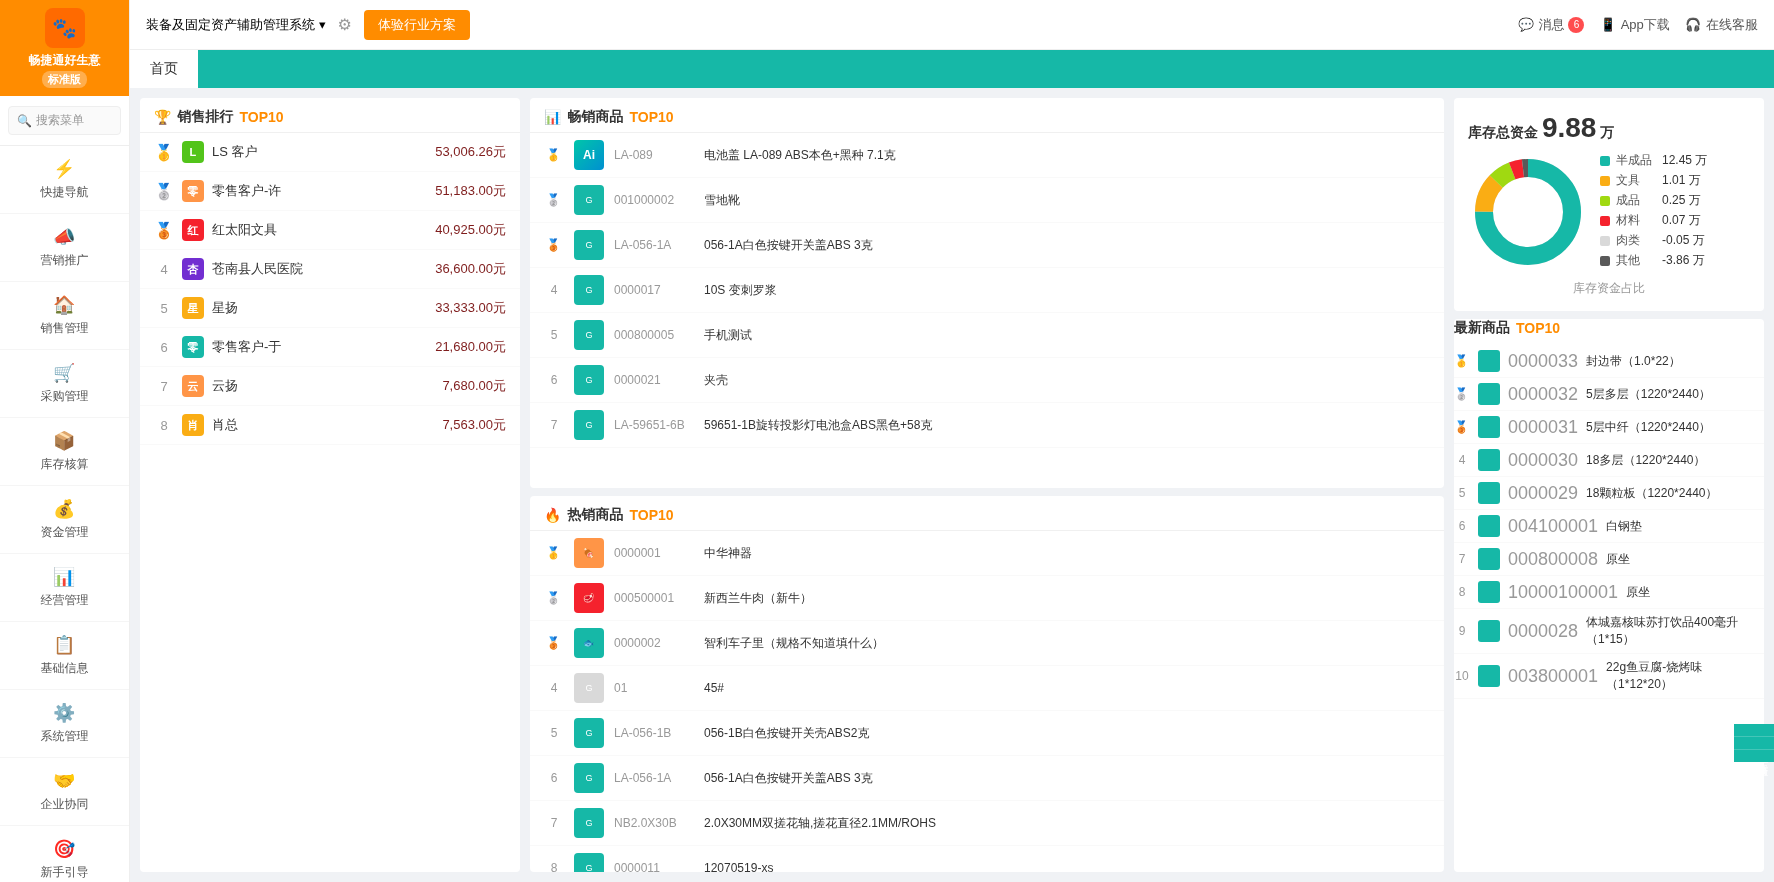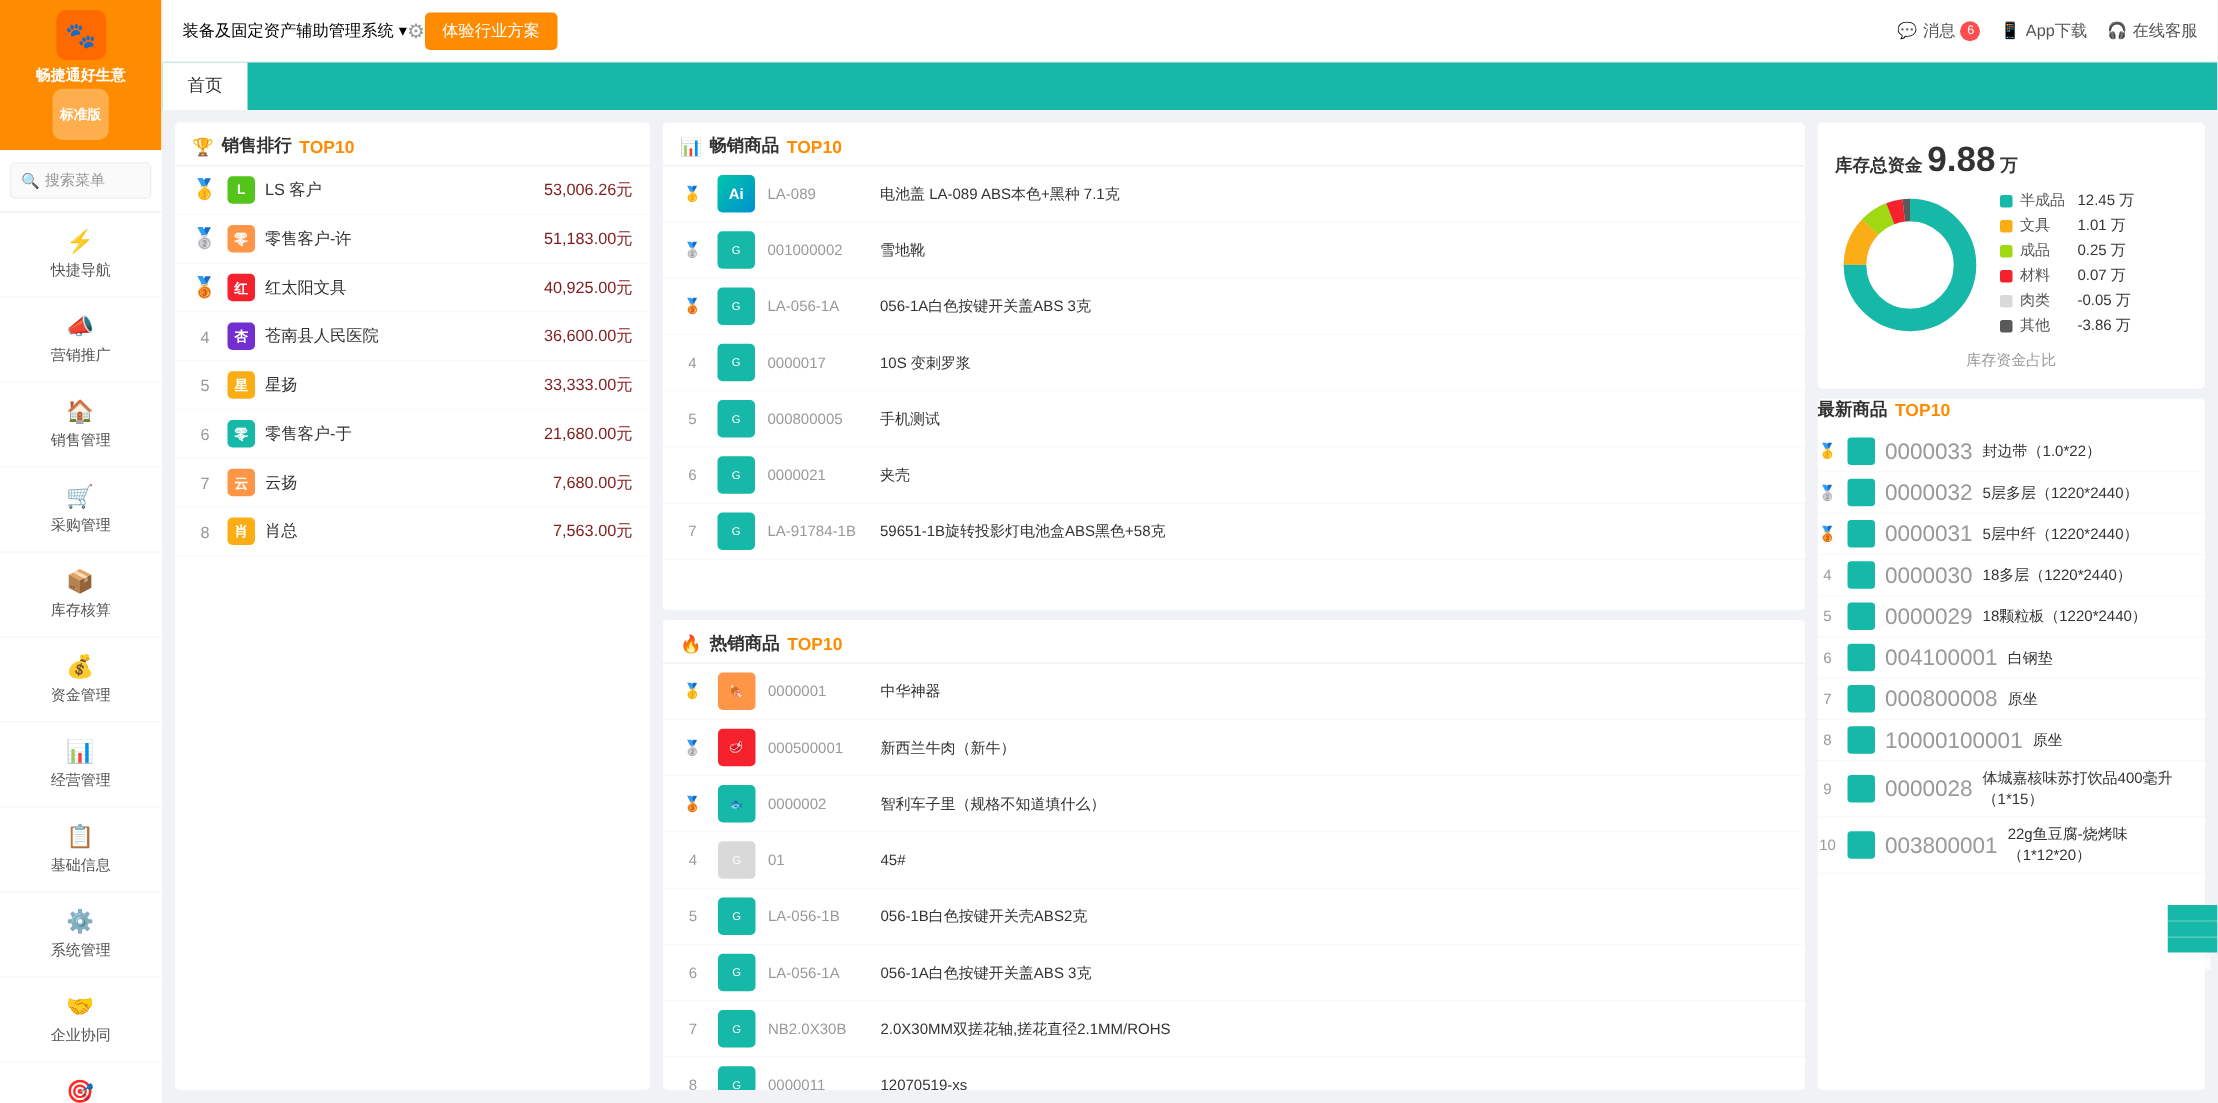--- a/index.html
+++ b/index.html
@@ -28,21 +28,21 @@
       font-weight: bold;
     }
     .sidebar-logo .logo-icon {
       width: 40px; height: 40px;
       background: #ff6a00;
       border-radius: 8px;
       display: flex; align-items: center; justify-content: center;
       font-size: 20px; margin-bottom: 4px;
     }
     .sidebar-logo .logo-label { font-size: 12px; }
-    .sidebar-logo .badge { font-size: 11px; background: rgba(255,255,255,0.3); border-radius: 8px; padding: 13px 6px; margin-top: 2px; }
+    .sidebar-logo .badge { font-size: 11px; background: rgba(255,255,255,0.3); border-radius: 8px; padding: 1px 6px; margin-top: 2px; }
     .sidebar-search {
       padding: 10px 8px;
       width: 100%;
       border-bottom: 1px solid #eee;
     }
     .sidebar-search-btn {
       width: 100%;
       border: 1px solid #eee;
       border-radius: 4px;
       padding: 5px 8px;
@@ -73,20 +73,21 @@
       flex-direction: column;
       overflow: hidden;
     }
     .header {
       background: #fff;
       height: 50px;
       display: flex;
       align-items: center;
       padding: 0 16px;
       border-bottom: 1px solid #eee;
+      gap: 12px;
     }
     .header-select {
       display: flex;
       align-items: center;
       gap: 4px;
       cursor: pointer;
     }
     .header-settings-icon { cursor: pointer; font-size: 16px; color: #999; }
     .header-btn {
       background: #ff8c00;
@@ -579,21 +580,21 @@
           </div>
           <div class="product-item">
             <span class="product-rank">6</span>
             <div class="product-img teal" style="font-size:9px;color:#fff;">G</div>
             <span class="product-code">0000021</span>
             <span class="product-name">夹壳</span>
           </div>
           <div class="product-item">
             <span class="product-rank">7</span>
             <div class="product-img teal" style="font-size:9px;color:#fff;">G</div>
-            <span class="product-code">LA-91784-1B</span>
+            <span class="product-code">LA-59651-6B</span>
             <span class="product-name">59651-1B旋转投影灯电池盒ABS黑色+58克</span>
           </div>
         </div>
 
         <div class="hot-products-panel">
           <div class="panel-section-header">
             <span style="color:#ff8c00;">🔥</span>
             <span>热销商品</span>
             <span class="top10-orange">TOP10</span>
           </div>

